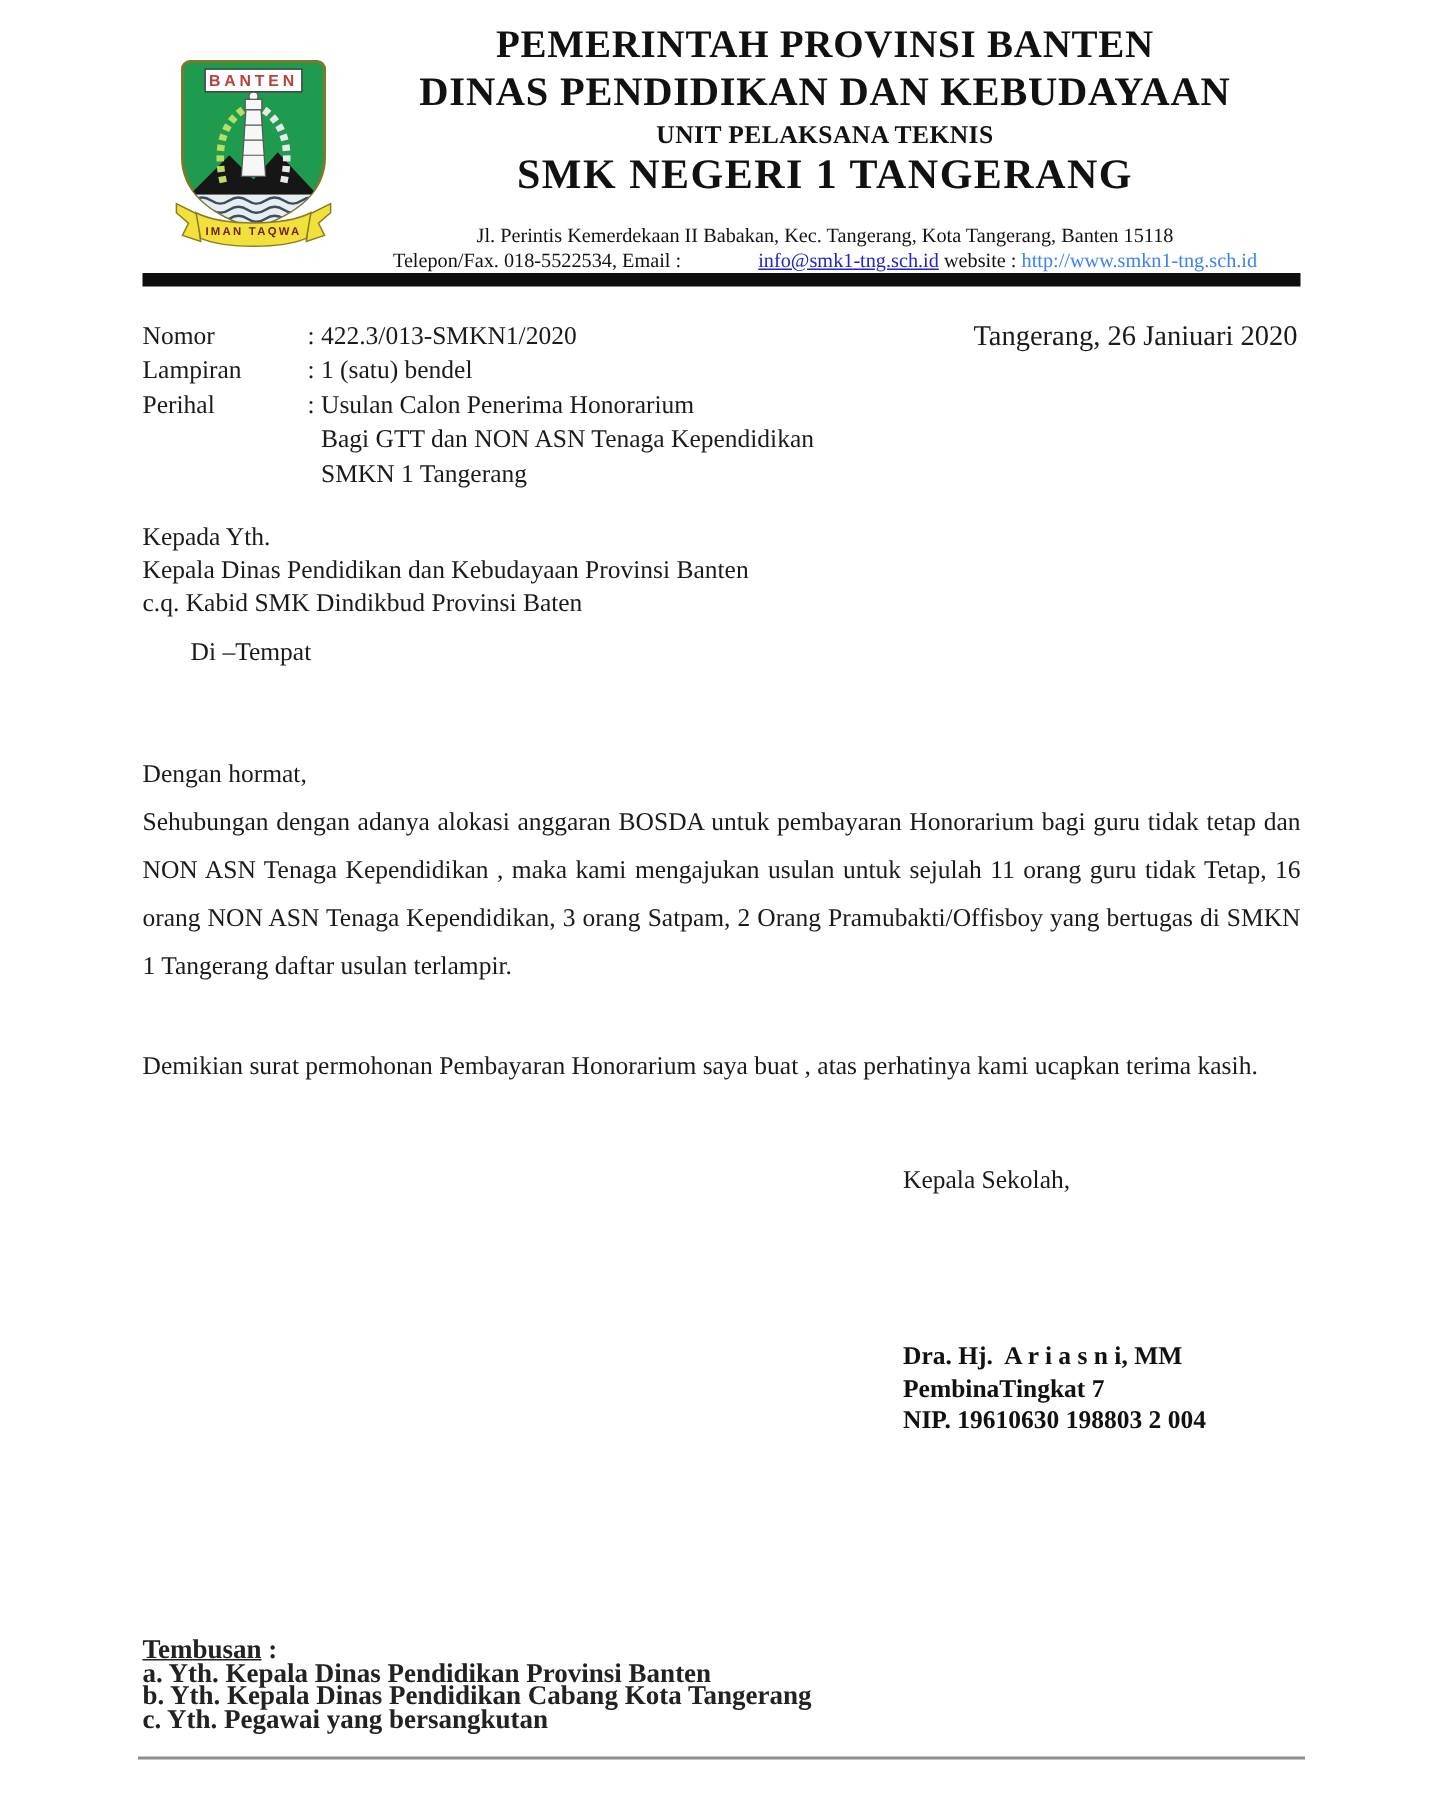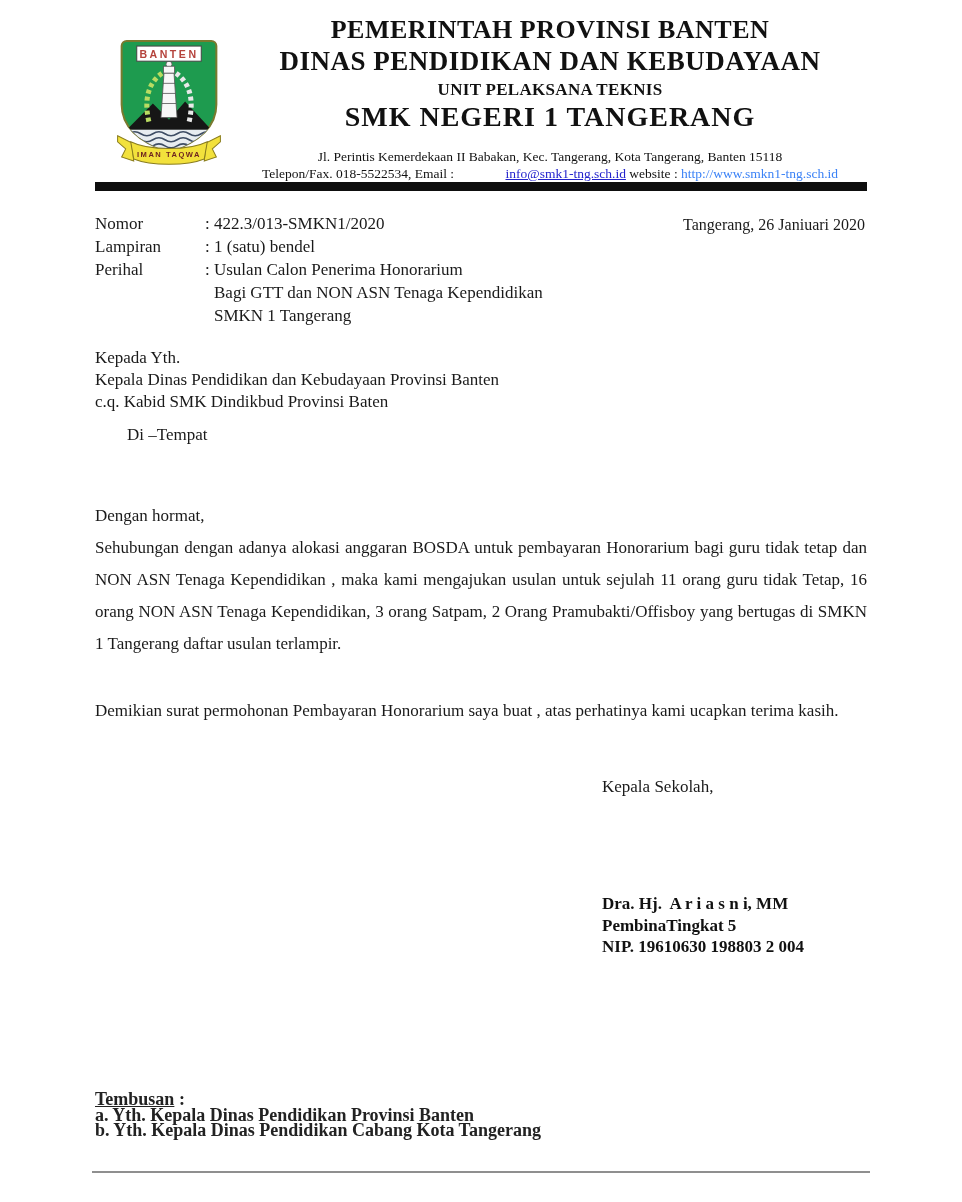--- a/index.html
+++ b/index.html
@@ -58,21 +58,21 @@
     font-size: 17px;
     line-height: 23px;
   }
   .meta-row { white-space: nowrap; }
   .meta-label { display: inline-block; width: 110px; }
   .meta-cont { padding-left: 119px; }
   .meta-date {
     position: absolute;
     top: 1px;
     right: 2px;
-    font-size: 16px;
+    font-size: 19px;
   }
 
   
   .recipient {
     position: absolute;
     left: 95px;
     top: 347px;
     width: 640px;
     font-size: 17px;
     line-height: 22px;
@@ -211,25 +211,26 @@
 
   <div class="body-block">
     <div class="salutation">Dengan hormat,</div>
     <div class="para1">Sehubungan dengan adanya alokasi anggaran BOSDA untuk pembayaran Honorarium bagi guru tidak tetap dan NON ASN Tenaga Kependidikan , maka kami mengajukan usulan untuk sejulah 11 orang guru tidak Tetap, 16 orang NON ASN Tenaga Kependidikan, 3 orang Satpam, 2 Orang Pramubakti/Offisboy yang bertugas di SMKN 1 Tangerang daftar usulan terlampir.</div>
     <div class="para2">Demikian surat permohonan Pembayaran Honorarium saya buat , atas perhatinya kami ucapkan terima kasih.</div>
   </div>
 
   <div class="closing-title">Kepala Sekolah,</div>
   <div class="sign-block">
     <div class="sign-name">Dra. Hj.  A r i a s n i, MM</div>
-    <div>PembinaTingkat 5</div>
+    <div>PembinaTingkat 7</div>
     <div>NIP. 19610630 198803 2 004</div>
   </div>
 
   <div class="cc-block">
     <div class="cc-heading"><span class="u">Tembusan</span><span> :</span></div>
     <div>a. Yth. Kepala Dinas Pendidikan Provinsi Banten</div>
     <div>b. Yth. Kepala Dinas Pendidikan Cabang Kota Tangerang</div>
+    <div>c. Yth. Pegawai yang bersangkutan</div>
   </div>
 
   <div class="footer-rule"></div>
 
 </div>
 
 </body></html>

